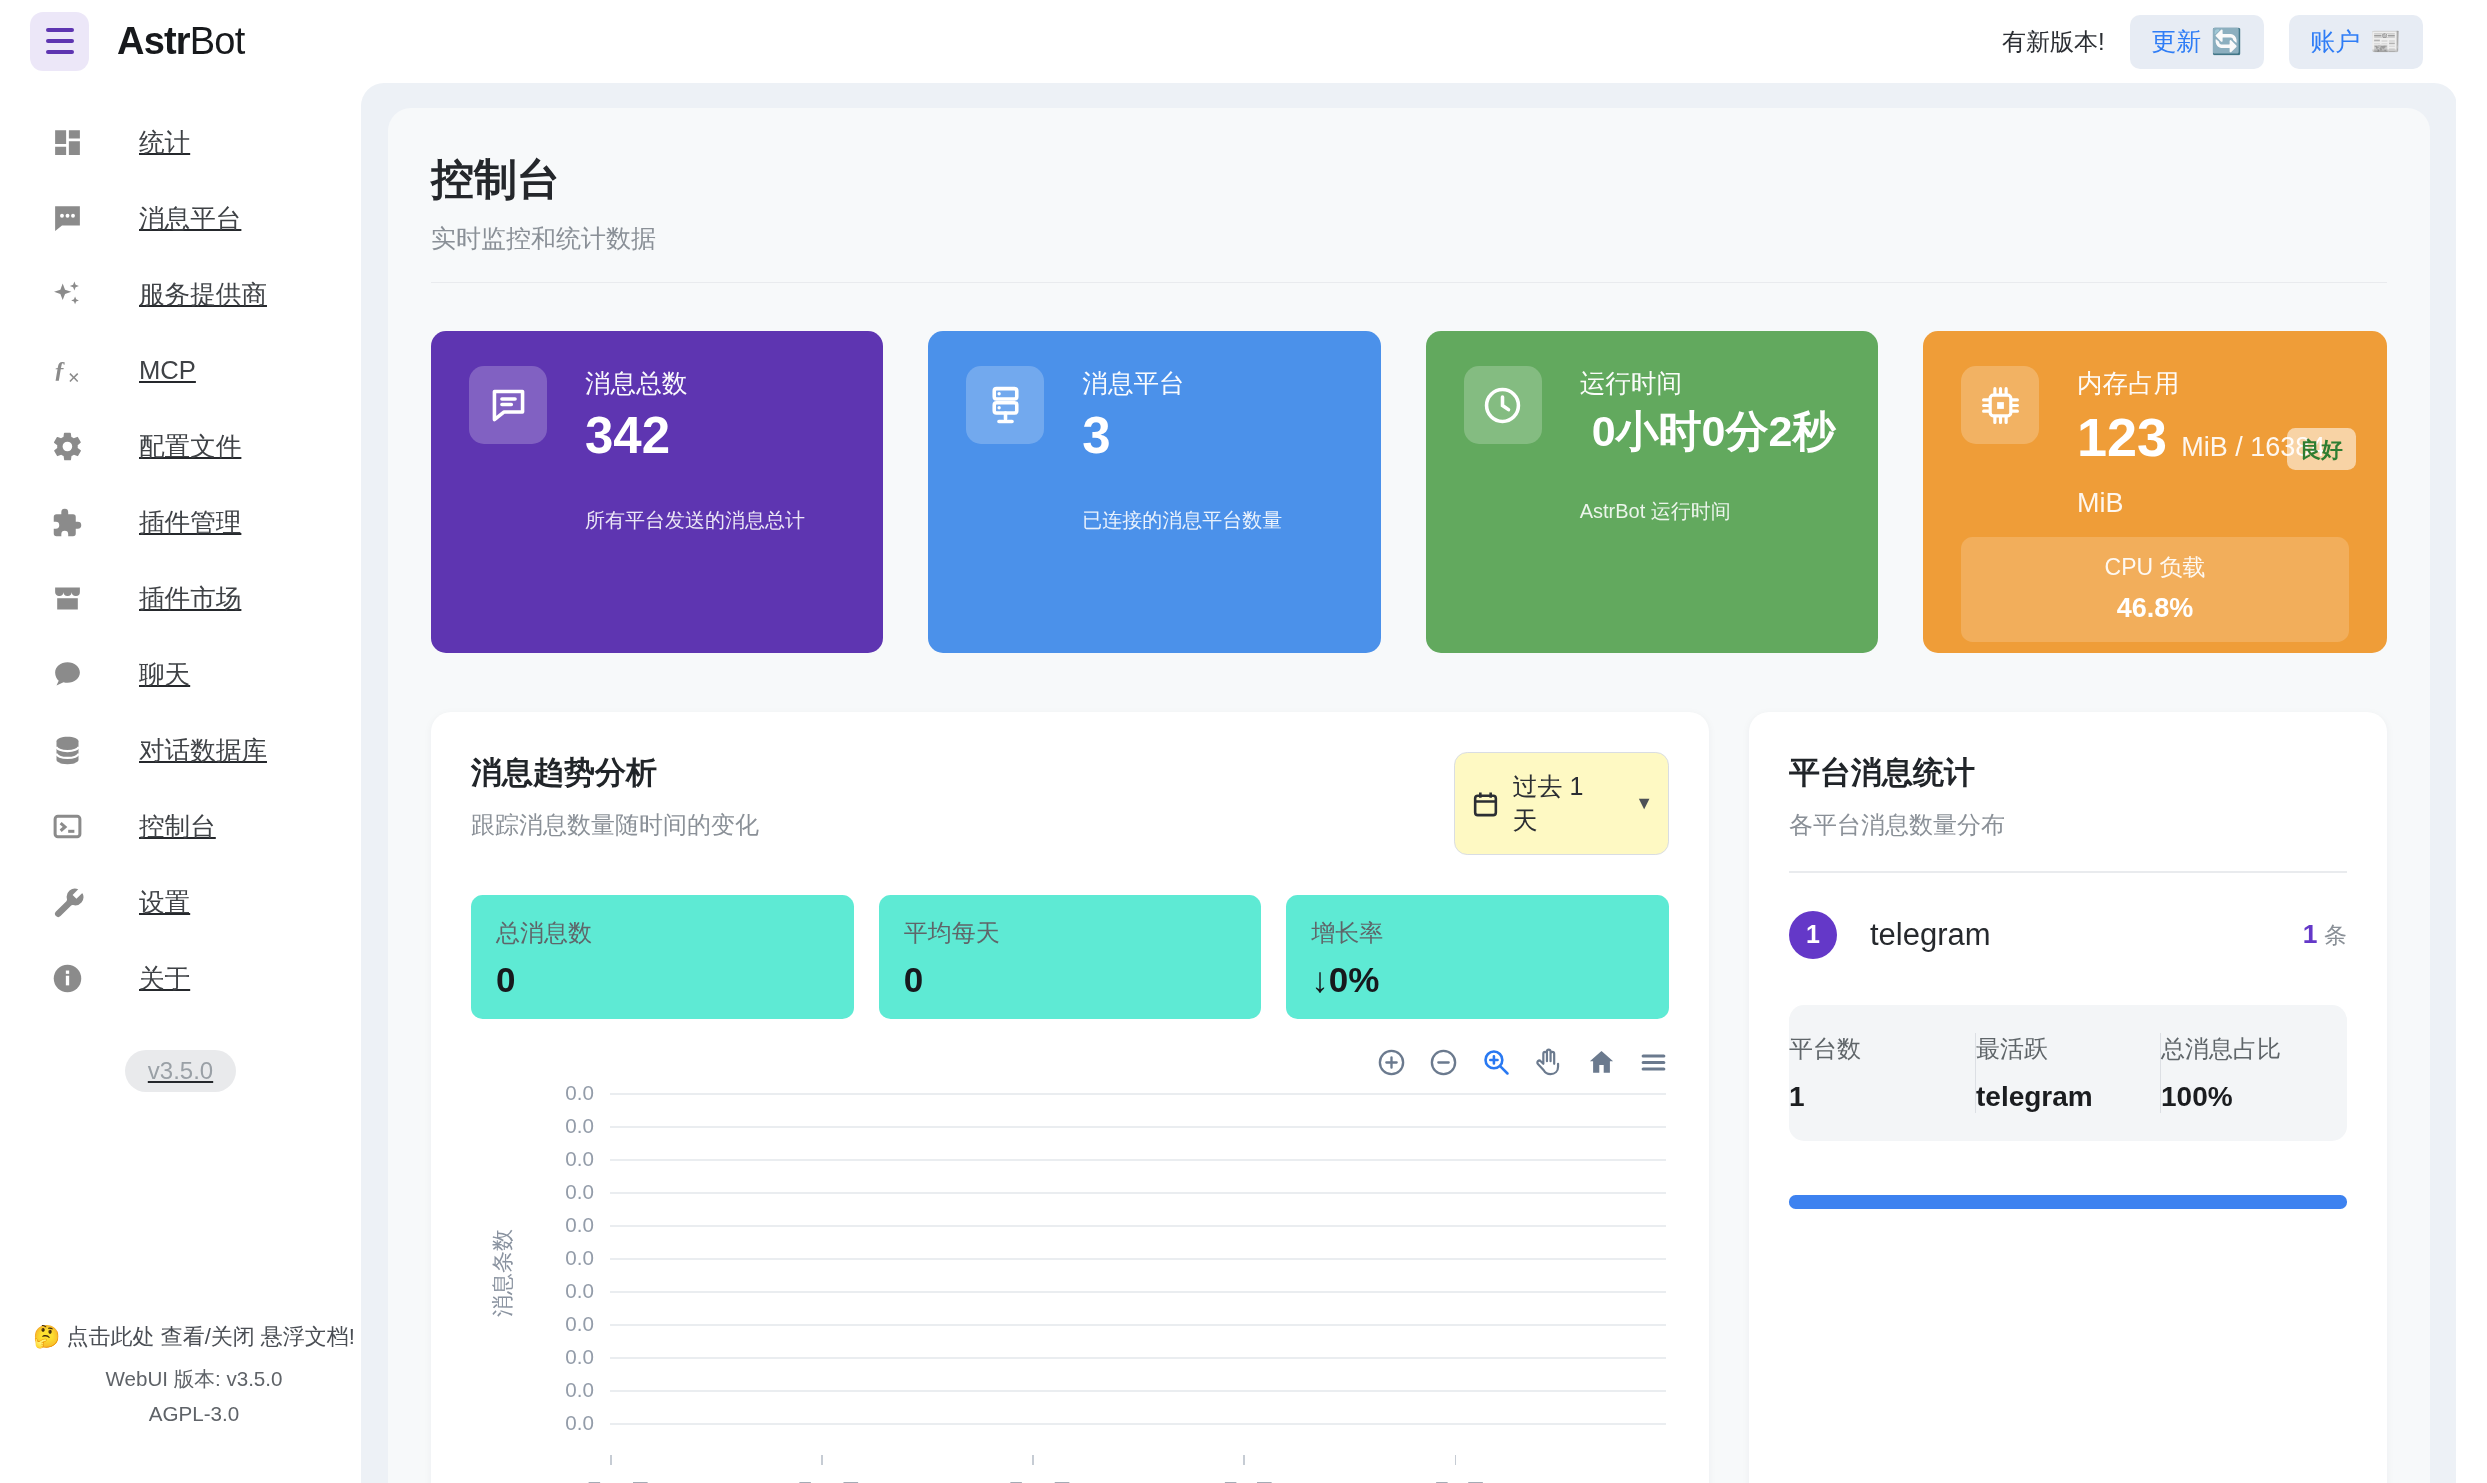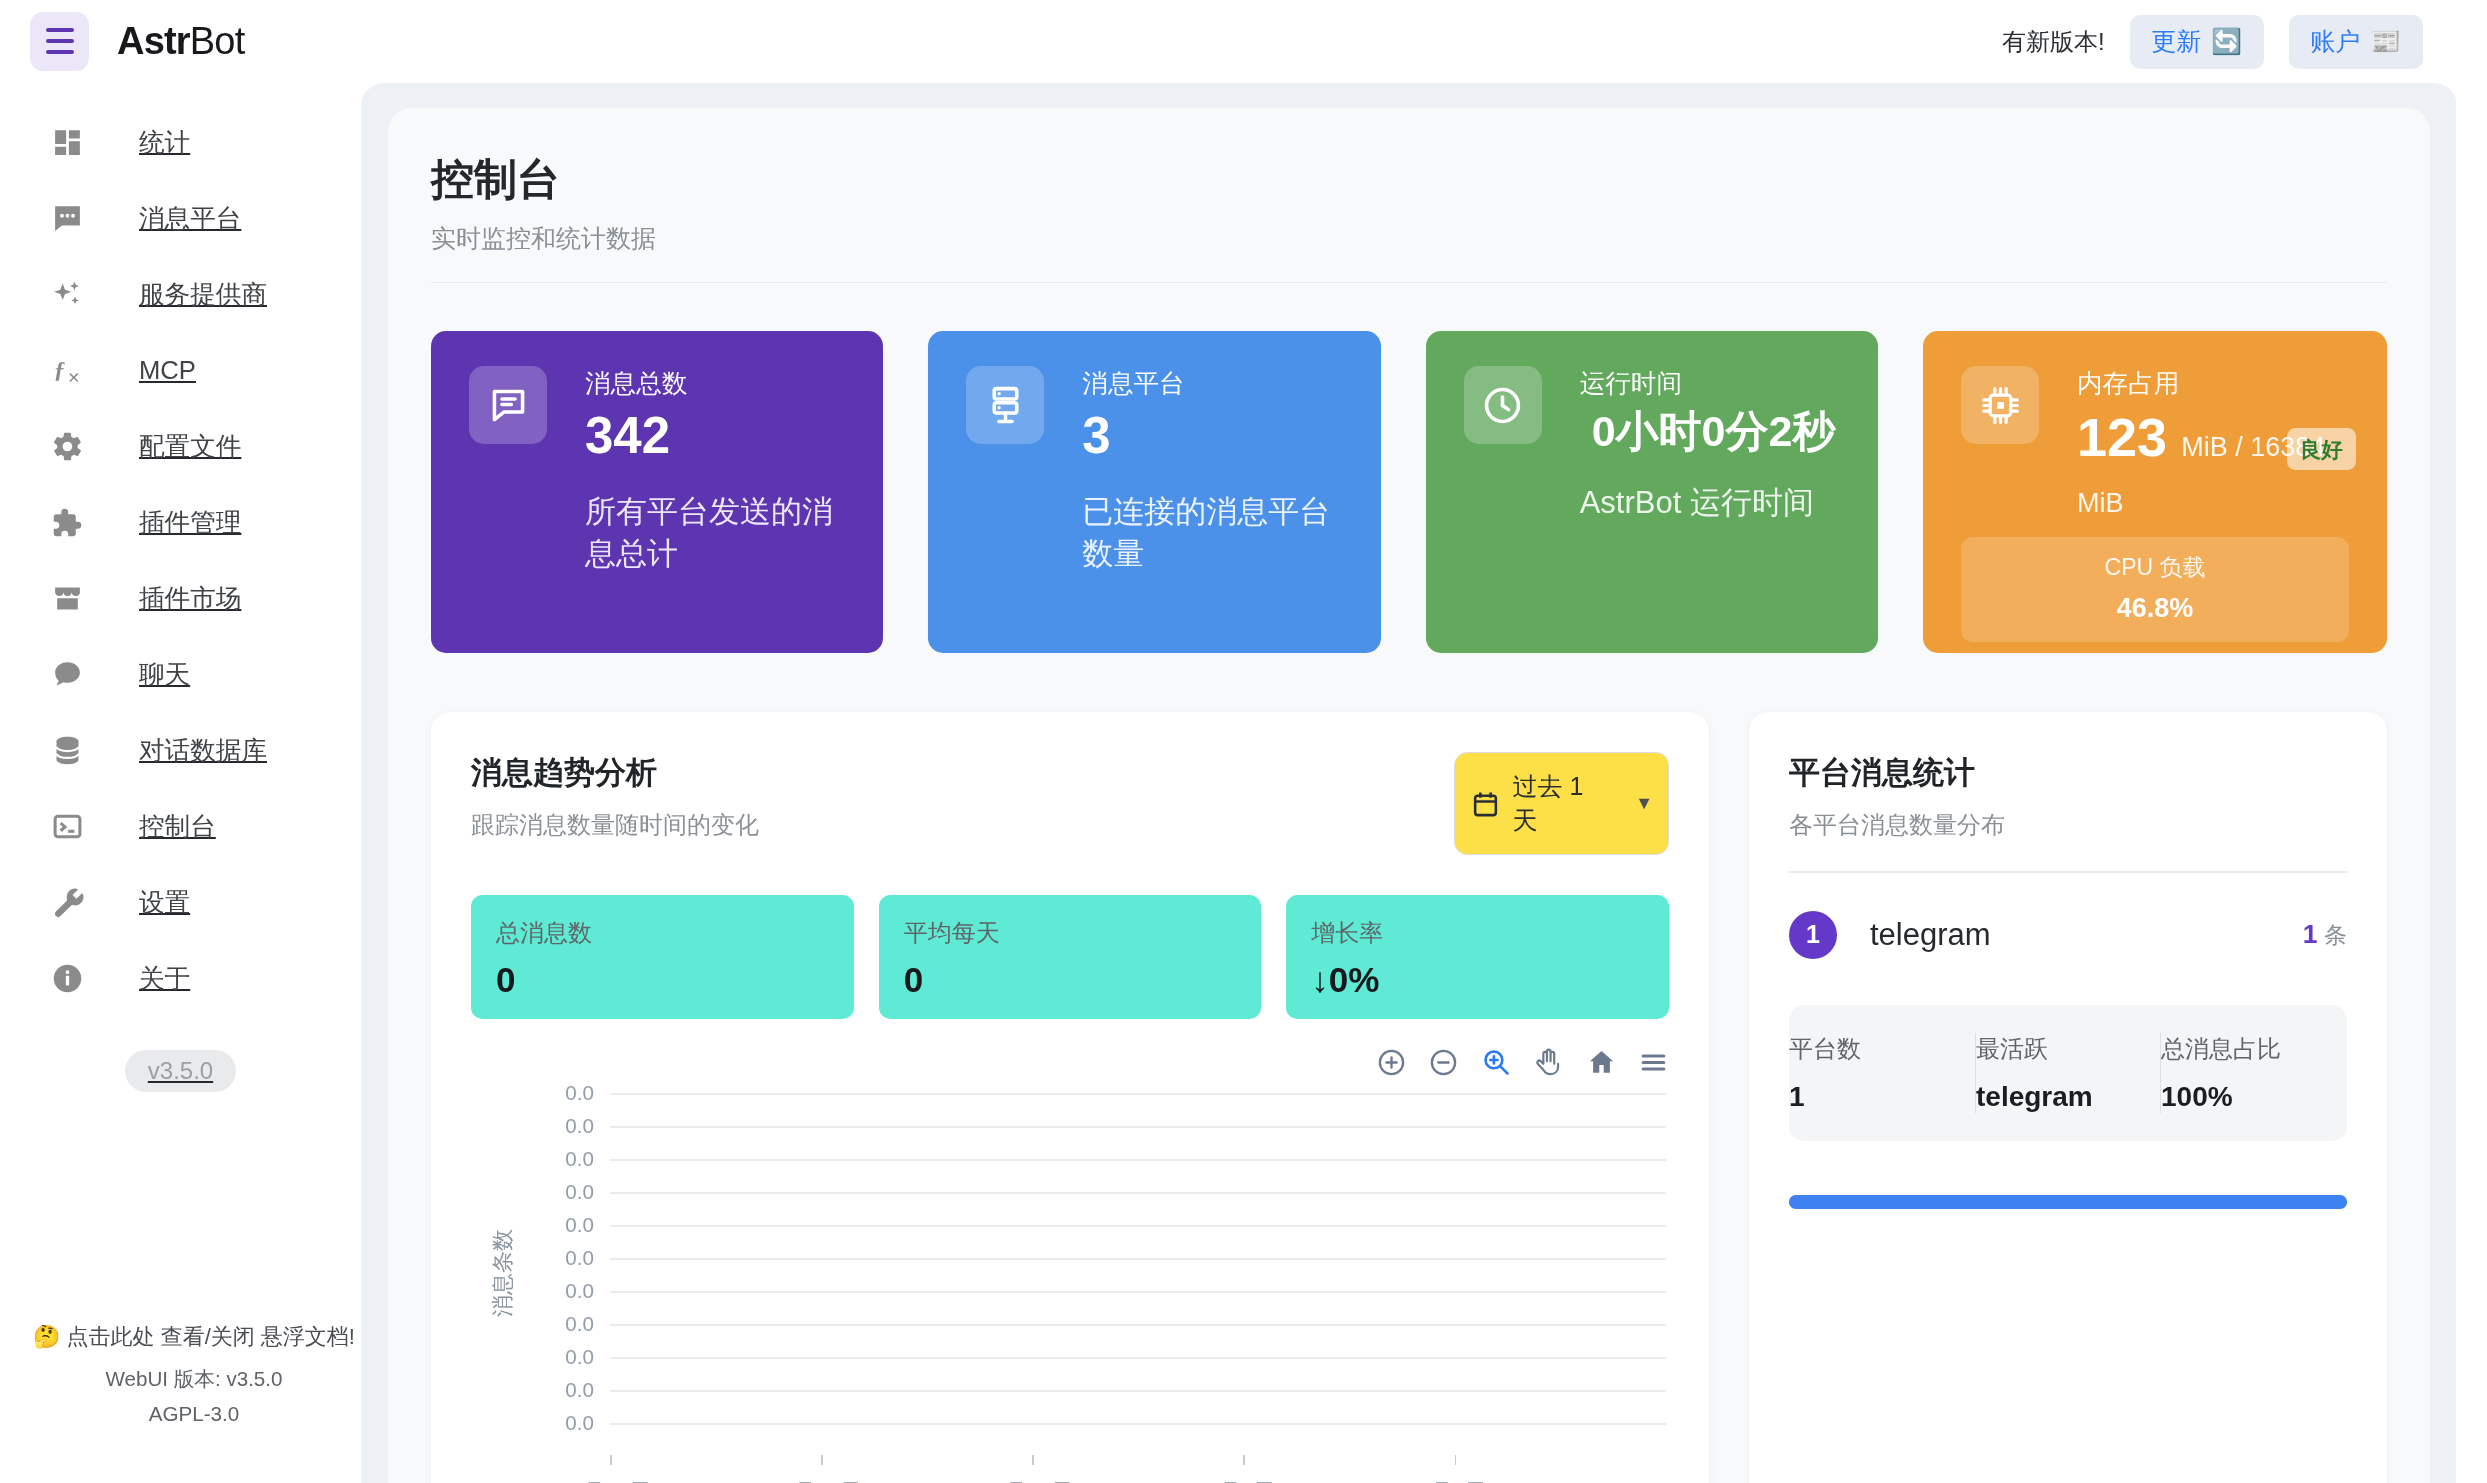--- a/index.html
+++ b/index.html
@@ -50,42 +50,42 @@
   .stat-card.blue   { background:#4b91ea; }
   .stat-card.green  { background:#62a95e; }
   .stat-card.orange { background:#ef9d38; }
   .icon-box { position:absolute; left:38px; top:35px; width:78px; height:78px; border-radius:15px;
     background:rgba(255,255,255,.22); display:flex; align-items:center; justify-content:center; }
   .icon-box svg { width:45px; height:45px; }
   .stat-body { margin-left:116px; }
   .stat-title { font-size:25.6px; font-weight:500; opacity:.97; }
   .stat-value { margin-top:6.6px; font-size:51px; font-weight:700; line-height:1.1; }
   .stat-value.time { font-size:43px;margin-left:12px; }
-  .stat-sub { margin-top:27px; font-size:31px; color:rgba(255,255,255,.88); }
+  .stat-sub { margin-top:43px; font-size:20px; color:rgba(255,255,255,.88); }
   .mem-line { margin-top:6.6px; width:272px; }
   .mem-big { font-size:54px; font-weight:700; }
   .mem-suffix { font-size:27px; font-weight:400; color:rgba(255,255,255,.92); }
   .good-badge { position:absolute; right:31px; top:97px; padding:6.6px 13.2px; border-radius:8.3px;
     background:rgba(255,255,255,.55); color:#2e7d32; font-size:21.5px; font-weight:600; }
   .cpu-box { position:absolute; left:38px; right:38px; top:206px; border-radius:11.6px;
     background:rgba(255,255,255,.18); text-align:center; padding:15px 0 18px; }
   .cpu-label { font-size:23px; color:rgba(255,255,255,.92); }
   .cpu-value { margin-top:10px; font-size:27px; font-weight:700; }
 
   
   .bottom-row { margin-top:59px; display:grid; grid-template-columns:1fr 638px; gap:40px; align-items:start; }
   .panel { background:#ffffff; border-radius:20px; box-shadow:0 2.5px 8.3px rgba(30,40,60,.05); padding:40px; }
   .trend-panel { height:867px; }
   .platform-panel { height:867px; }
 
   .trend-head { display:flex; justify-content:space-between; align-items:flex-start; }
   .sec-title { font-size:31px; font-weight:700; color:#212529; }
   .sec-sub { margin-top:15px; font-size:24px; color:#8a9097; }
   .range-select { width:215px; min-height:103px; border:1.7px solid #d9dde3; border-radius:13.2px;
-    padding:13.2px 15px; display:flex; align-items:center; gap:11.6px; background:#fde047; cursor:pointer;justify-content:flex-end; }
+    padding:13.2px 15px; display:flex; align-items:center; gap:11.6px; background:#fef9c3; cursor:pointer;justify-content:flex-end; }
   .range-select svg { width:31px; height:31px; flex:0 0 31px; color:#2b2e33; }
   .range-text { font-size:25px; color:#2b2e33; line-height:1.35; width:91px; }
   .caret { font-size:18px; color:#4d5156; margin-left:auto; }
 
   .mini-stats { margin-top:40px; display:grid; grid-template-columns:repeat(3,1fr); gap:25px; }
   .mini-box { height:124px; background:#5eead4; border-radius:11.6px; padding:21.5px 25px; }
   .mini-label { font-size:24px; color:#5f6569; }
   .mini-value { margin-top:11.6px; font-size:35px; font-weight:700; color:#17191d; }
 
   .chart-toolbar { margin-top:28px; display:flex; justify-content:flex-end; gap:21.5px; }

